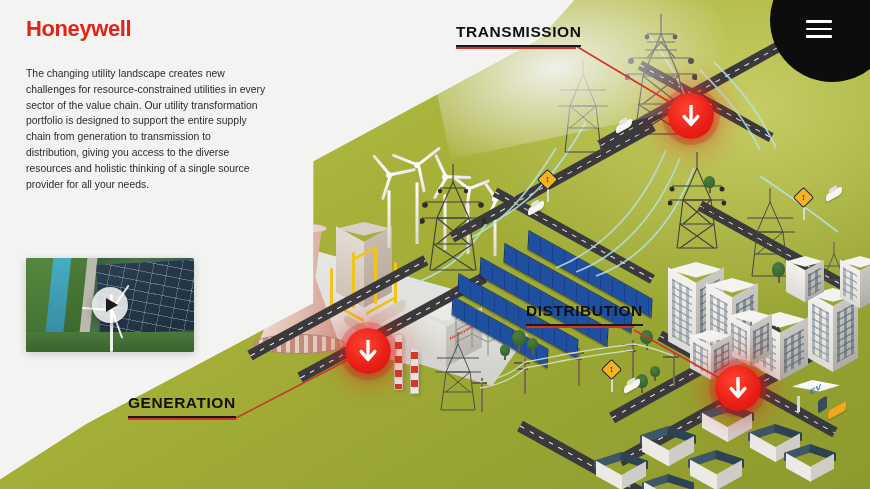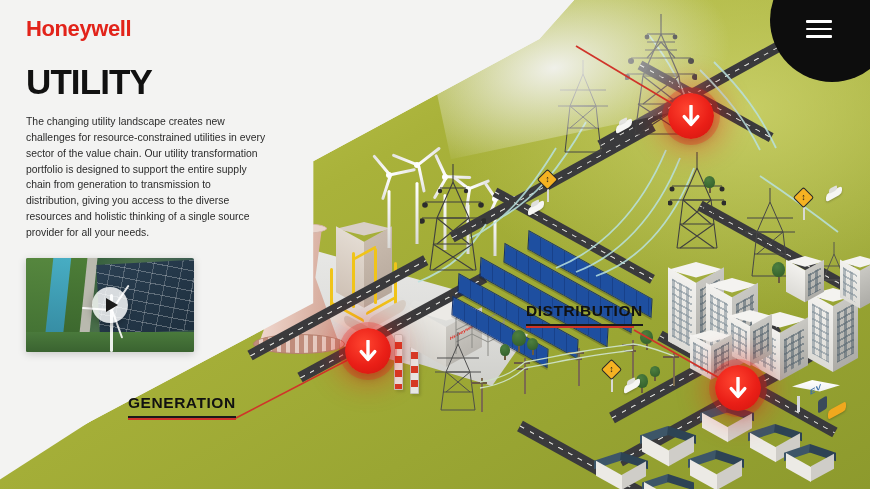--- a/index.html
+++ b/index.html
@@ -909,33 +909,36 @@
       <path d="M3.2 11.6 L10 19.4 L16.8 11.6" stroke="#fff" stroke-width="3.4" stroke-linecap="round" stroke-linejoin="round"></path>
     </svg>
   </div>
   <div class="marker" style="left:345px;top:328px;">
     <svg viewBox="0 0 20 22" fill="none">
       <path d="M10 1 L10 17" stroke="#fff" stroke-width="3.4" stroke-linecap="round"></path>
       <path d="M3.2 11.6 L10 19.4 L16.8 11.6" stroke="#fff" stroke-width="3.4" stroke-linecap="round" stroke-linejoin="round"></path>
     </svg>
   </div>
 
+  <div class="callout" style="left:456px;top:24px;">
+    <div class="ctext">TRANSMISSION</div>
+    <div style="width:120px;height:2px;background:#d0342a;margin-top:0;"></div>
+  </div>
   <div class="callout" style="left:526px;top:303px;">
     <div class="ctext">DISTRIBUTION</div>
     <div style="width:108px;height:2px;background:#d0342a;"></div>
   </div>
   <div class="callout" style="left:128px;top:395px;">
     <div class="ctext">GENERATION</div>
     <div style="width:108px;height:2px;background:#d0342a;"></div>
   </div>
 
   <div class="panel">
     <div class="logo">Honeywell</div>
     <h1 class="title">
-      <span>UTILITY</span>
     </h1>
     <p class="blurb">The changing utility landscape creates new challenges for resource-constrained utilities in every sector of the value chain. Our utility transformation portfolio is designed to support the entire supply chain from generation to transmission to distribution, giving you access to the diverse resources and holistic thinking of a single source provider for all your needs.</p>
 
     <div class="video">
       <div class="vid-green1"></div>
       <div class="vid-canal"></div>
       <div class="vid-green2"></div>
       <div class="vid-road"></div>
       <div class="vid-panels"></div>
       <div class="vid-bot"></div>

